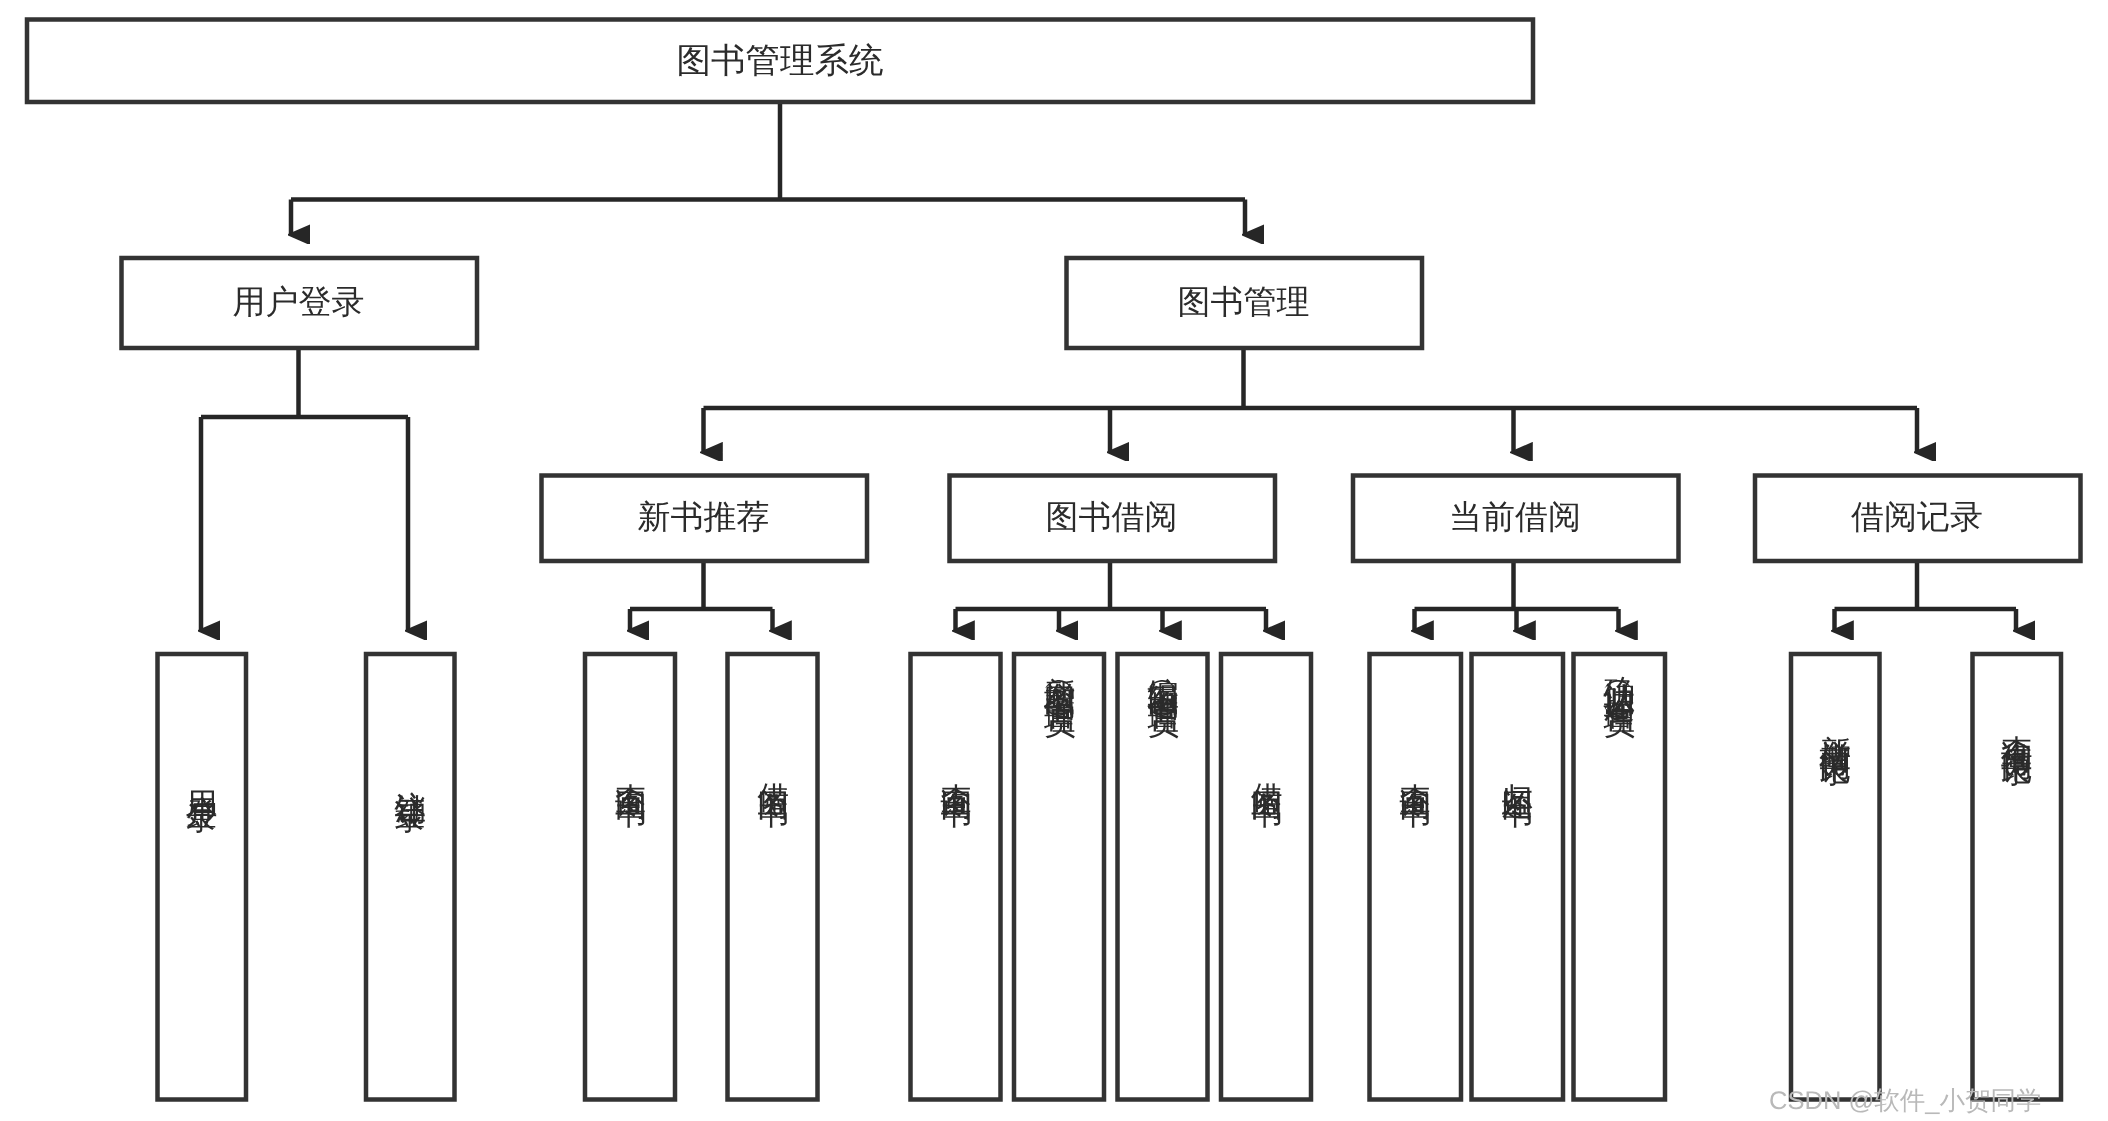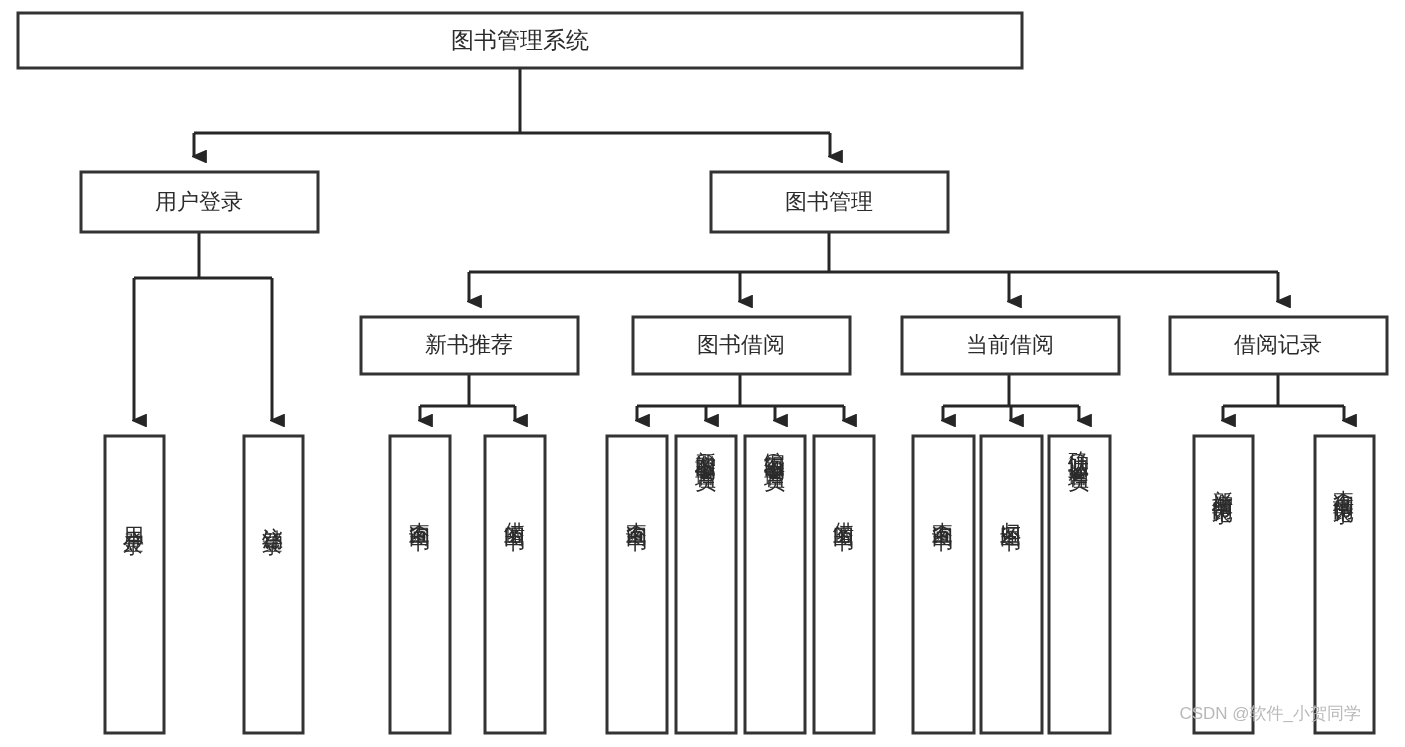--- a/index.html
+++ b/index.html
@@ -8,21 +8,21 @@
   #stage{position:relative;width:1369px;height:747px;background:#fff;}
   svg#diagram{position:absolute;left:0;top:0;width:1405px;height:747px;}
   .node-rect{fill:#ffffff;stroke:#333333;stroke-width:3;}
   .edge{stroke:#262626;stroke-width:3;fill:none;}
   .node-label{fill:#2b2b2b;font-family:"Liberation Sans","DejaVu Sans",sans-serif;
               font-size:22px;text-anchor:middle;dominant-baseline:middle;}
   .node-label-root{font-size:23px;}
   .vlabel{fill:#2b2b2b;font-family:"Liberation Sans","DejaVu Sans",sans-serif;
           font-size:21px;text-anchor:middle;writing-mode:vertical-rl;
           letter-spacing:3px;}
-  .watermark{position:absolute;right:8px;bottom:22px;color:#b9b9b9;
+  .watermark{position:absolute;right:8px;bottom:2px;color:#b9b9b9;
              font-size:17px;font-family:"Liberation Sans","DejaVu Sans",sans-serif;
              white-space:nowrap;}
 </style>
 </head>
 <body>
 
 <div id="stage">
 
   <svg id="diagram" viewBox="0 0 1405 747">
     <defs>

